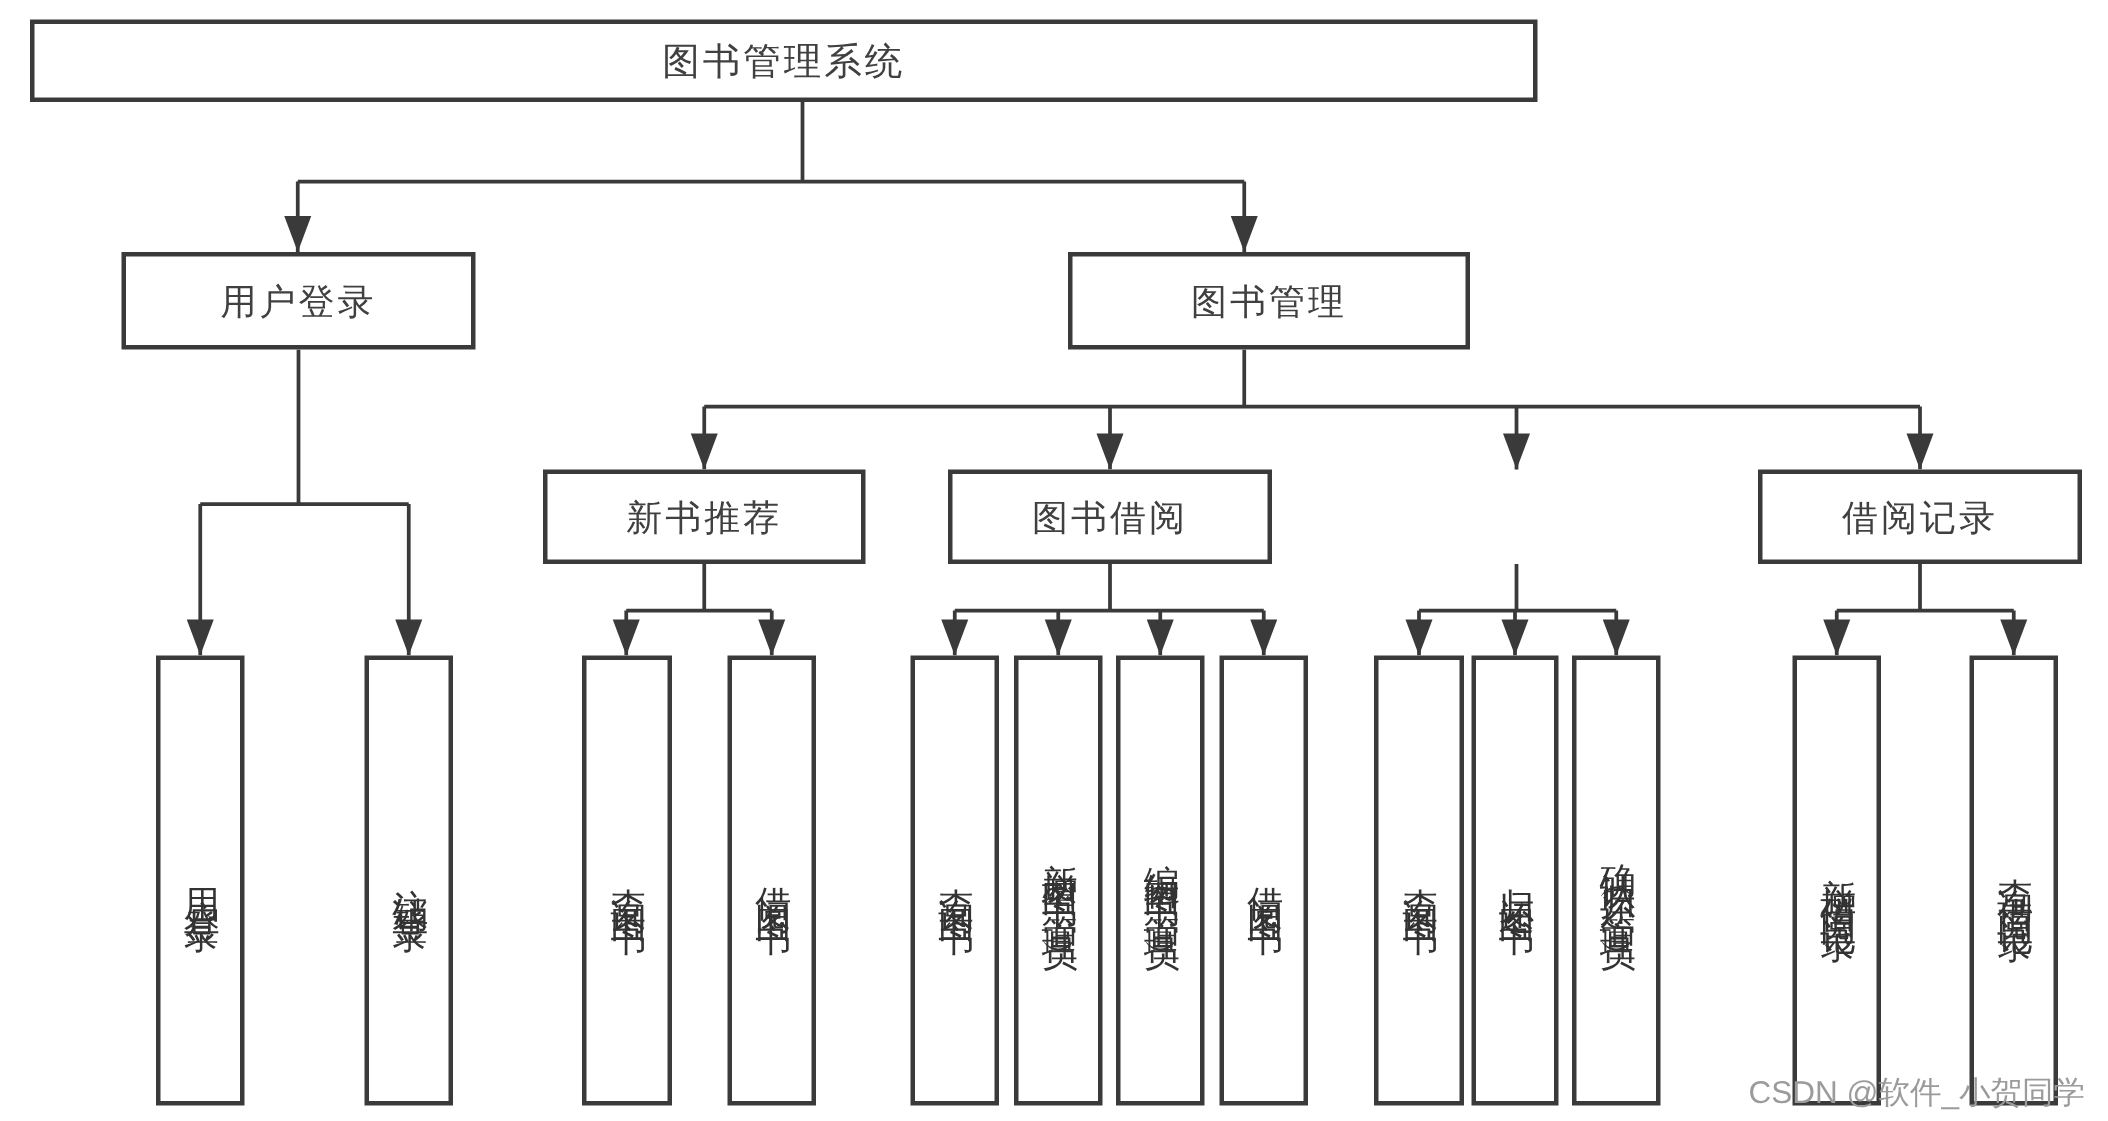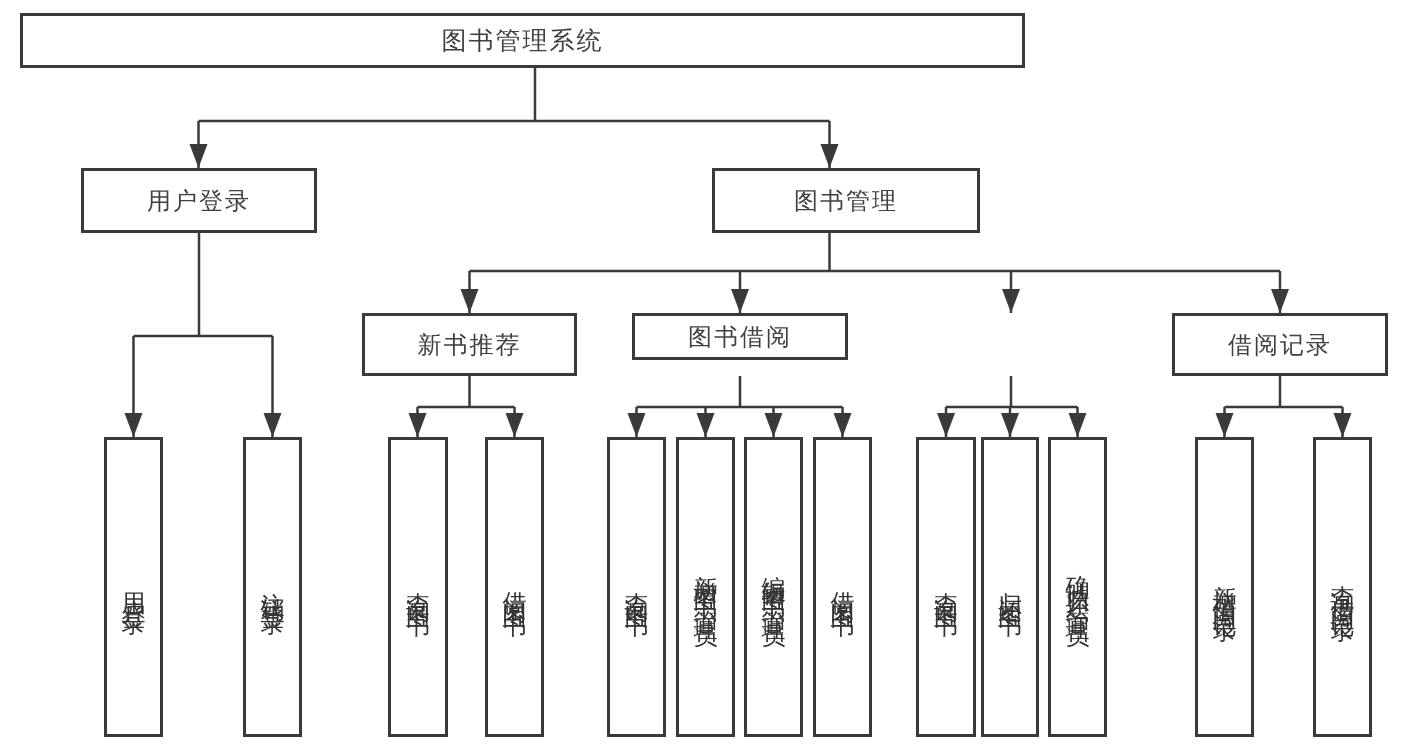--- a/index.html
+++ b/index.html
@@ -110,21 +110,21 @@
   <div class="box" style="left:81px;top:168px;width:236px;height:65px">
     <span class="hlabel">用户登录</span>
   </div>
   <div class="box" style="left:712px;top:168px;width:268px;height:65px">
     <span class="hlabel">图书管理</span>
   </div>
 
   <div class="box" style="left:362px;top:313px;width:215px;height:63px">
     <span class="hlabel">新书推荐</span>
   </div>
-  <div class="box" style="left:632px;top:313px;width:216px;height:47px">
+  <div class="box" style="left:632px;top:313px;width:216px;height:63px">
     <span class="hlabel">图书借阅</span>
   </div>
   <div class="box" style="left:1172px;top:313px;width:216px;height:63px">
     <span class="hlabel">借阅记录</span>
   </div>
 
   <div class="box" style="left:104px;top:437px;width:59px;height:300px">
     <span class="vlabel">用户登录</span>
   </div>
   <div class="box" style="left:243px;top:437px;width:59px;height:300px">
@@ -161,14 +161,15 @@
     <span class="vlabel">确认归还（管理员）</span>
   </div>
 
   <div class="box" style="left:1195px;top:437px;width:59px;height:300px">
     <span class="vlabel">新增借阅记录</span>
   </div>
   <div class="box" style="left:1313px;top:437px;width:59px;height:300px">
     <span class="vlabel">查询借阅记录</span>
   </div>
 
+  <div class="watermark">CSDN @软件_小贺同学</div>
 
 </div>
 
 </body></html>

